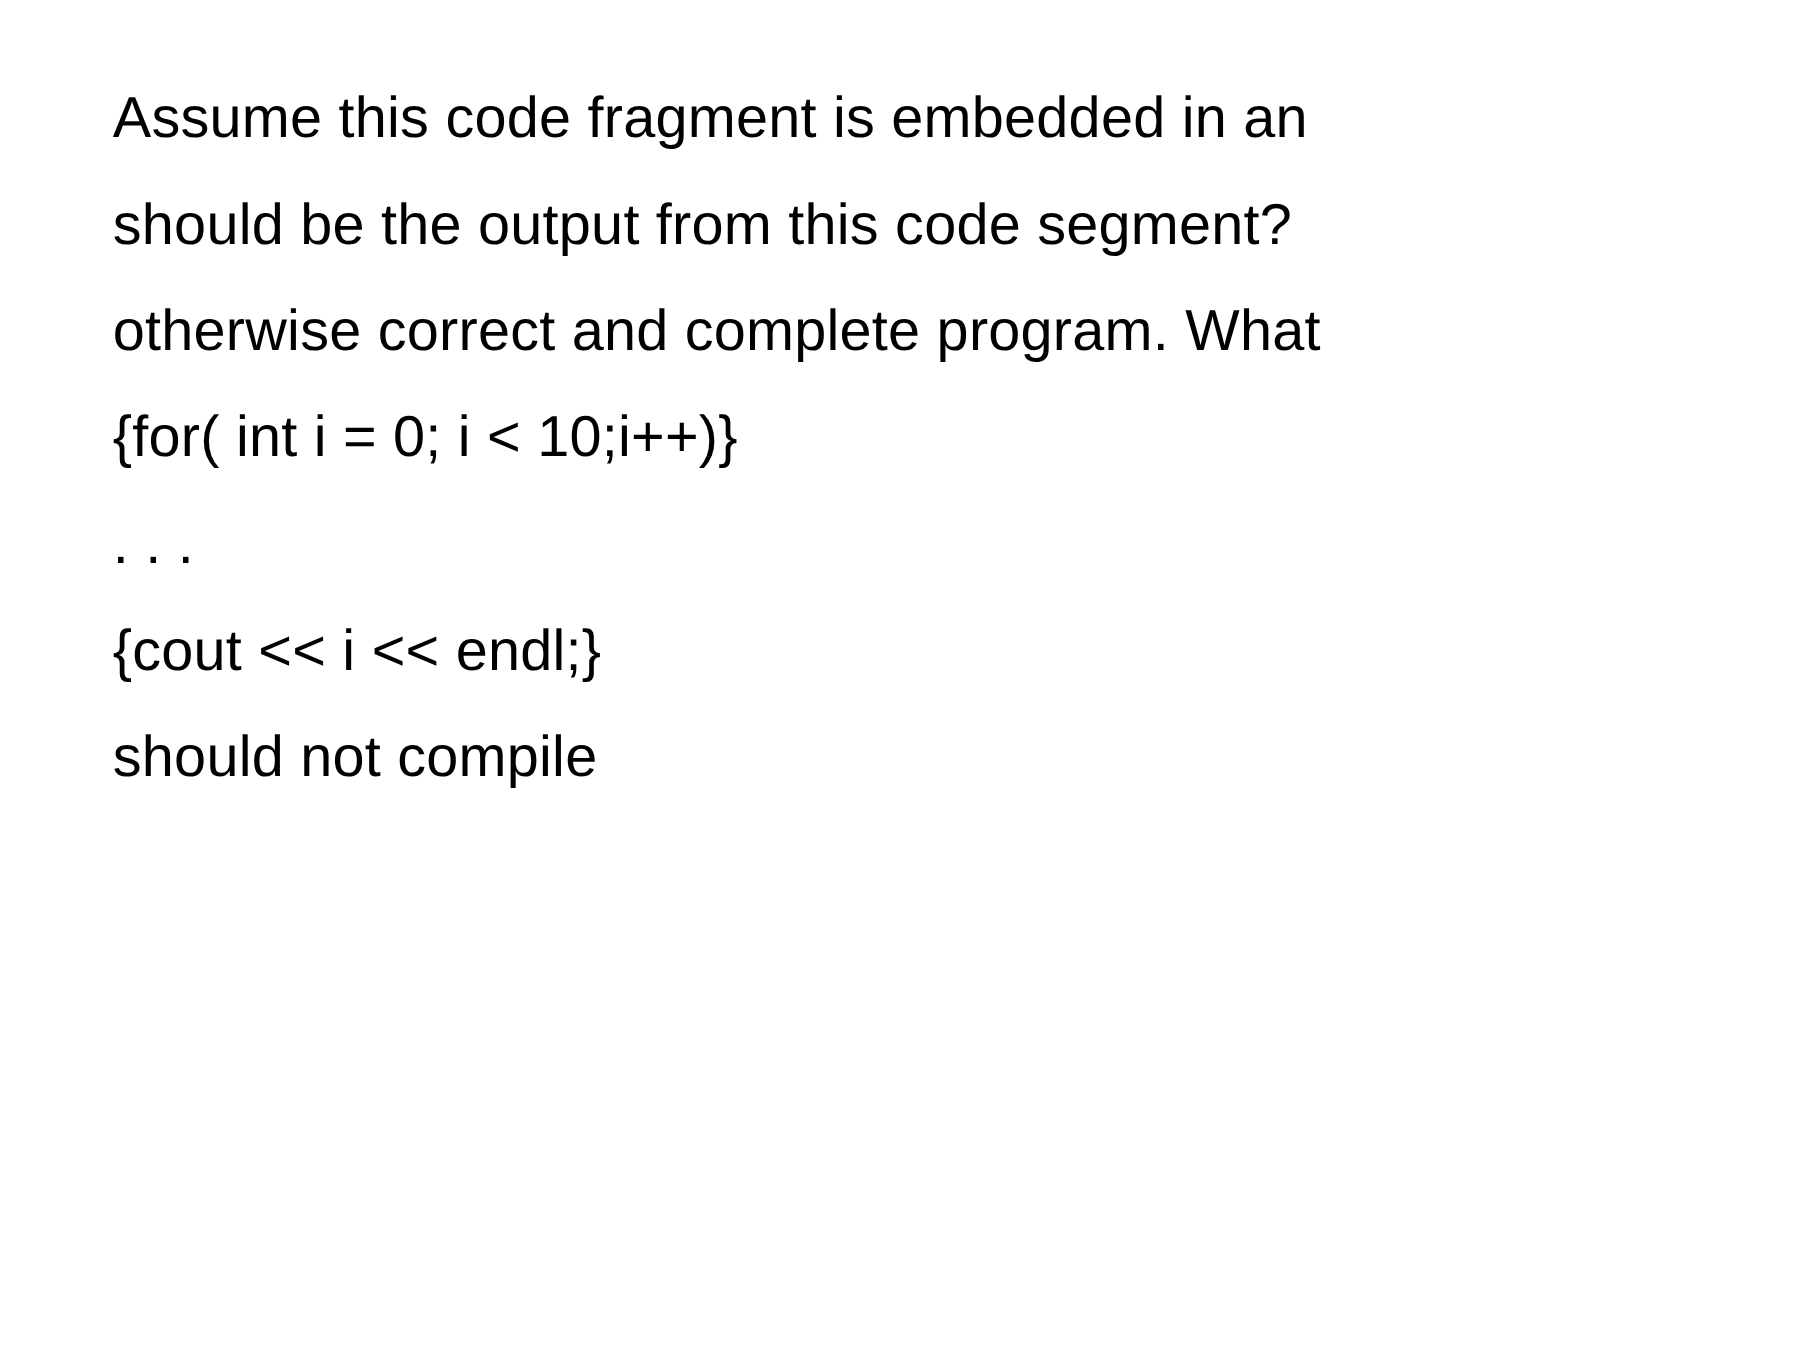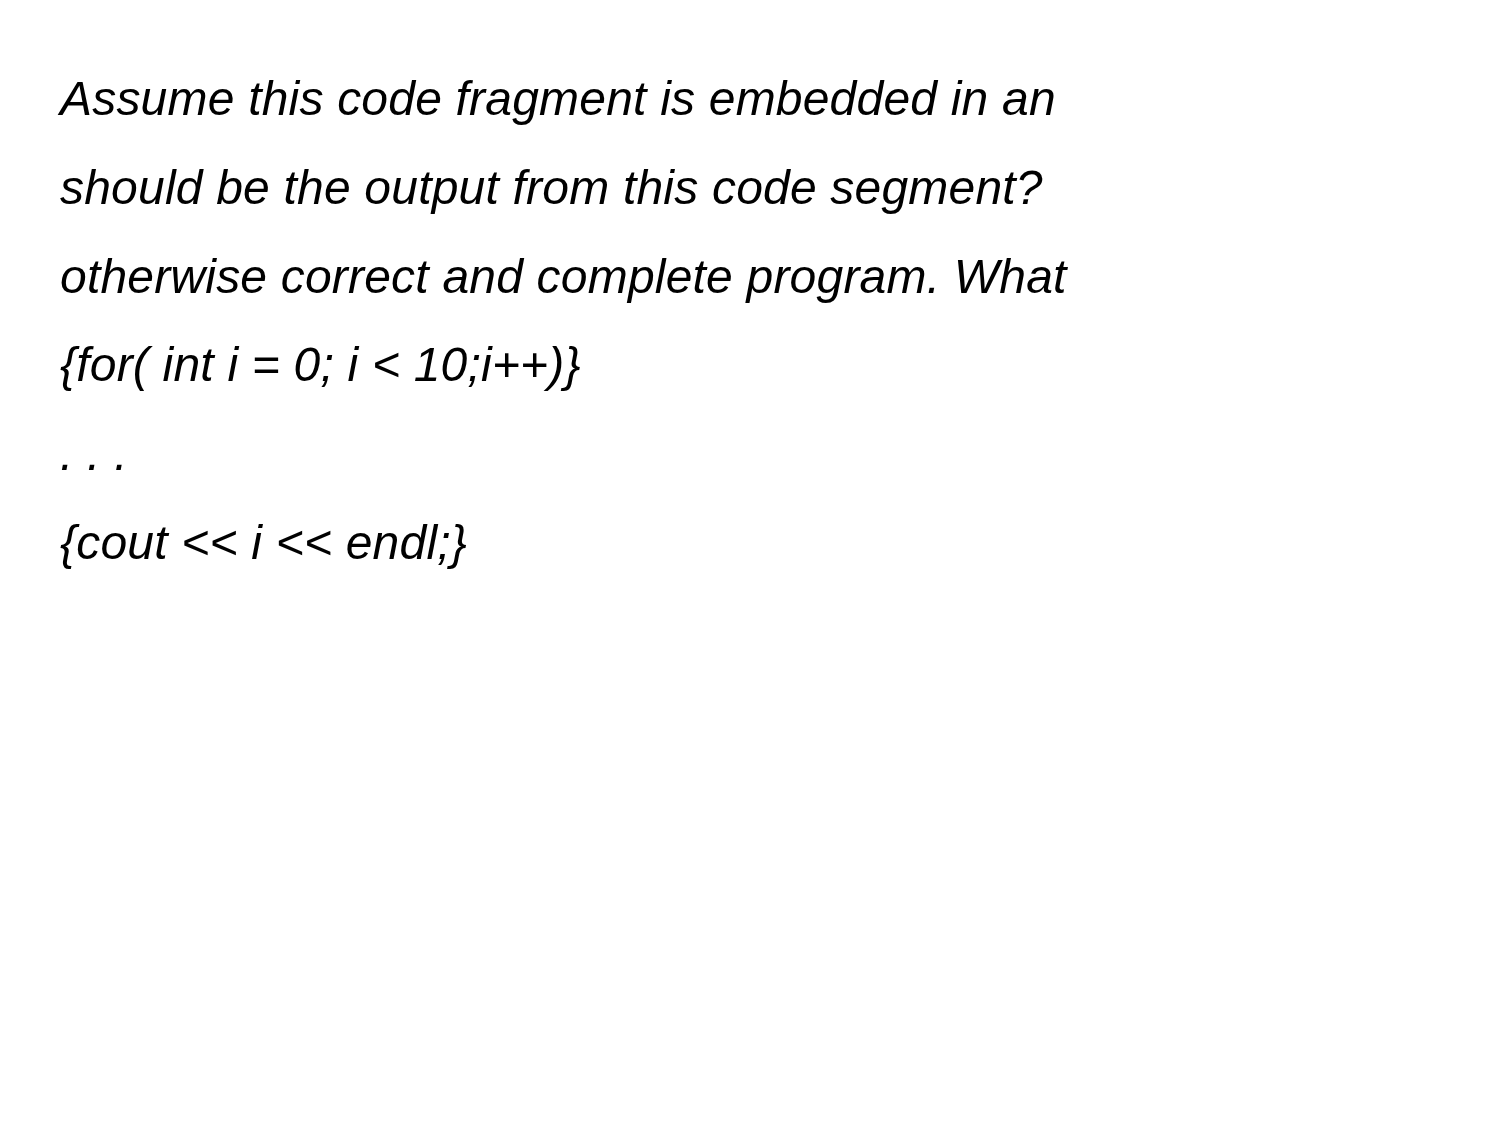--- a/index.html
+++ b/index.html
@@ -8,24 +8,23 @@
     box-sizing: border-box;
   }
   html, body {
     width: 1500px;
     height: 1128px;
     background: #ffffff;
     font-family: Arial, Helvetica, sans-serif;
     color: #000000;
   }
   .page {
-    padding: 55px 70px 40px 60px;
+    padding: 55px 70px 40px 94px;
     width: 100%;
     height: 100%;
-    font-style: italic;
   }
   .line {
     font-size: 48px;
     line-height: 1.85;
     font-weight: 400;
     letter-spacing: 0.2px;
   }
   .question-block {
     margin-bottom: 0;
   }
@@ -36,14 +35,15 @@
 <div class="page">
   <div class="question-block">
     <div class="line">Assume this code fragment is embedded in an</div>
     <div class="line">should be the output from this code segment?</div>
     <div class="line">otherwise correct and complete program. What</div>
     <div class="line">{for( int i = 0; i &lt; 10;i++)}</div>
     <div class="line">. . .</div>
     <div class="line">{cout &lt;&lt; i &lt;&lt; endl;}</div>
   </div>
   <div>
+    <div class="line">should not compile</div>
   </div>
 </div>
 
 </body></html>

